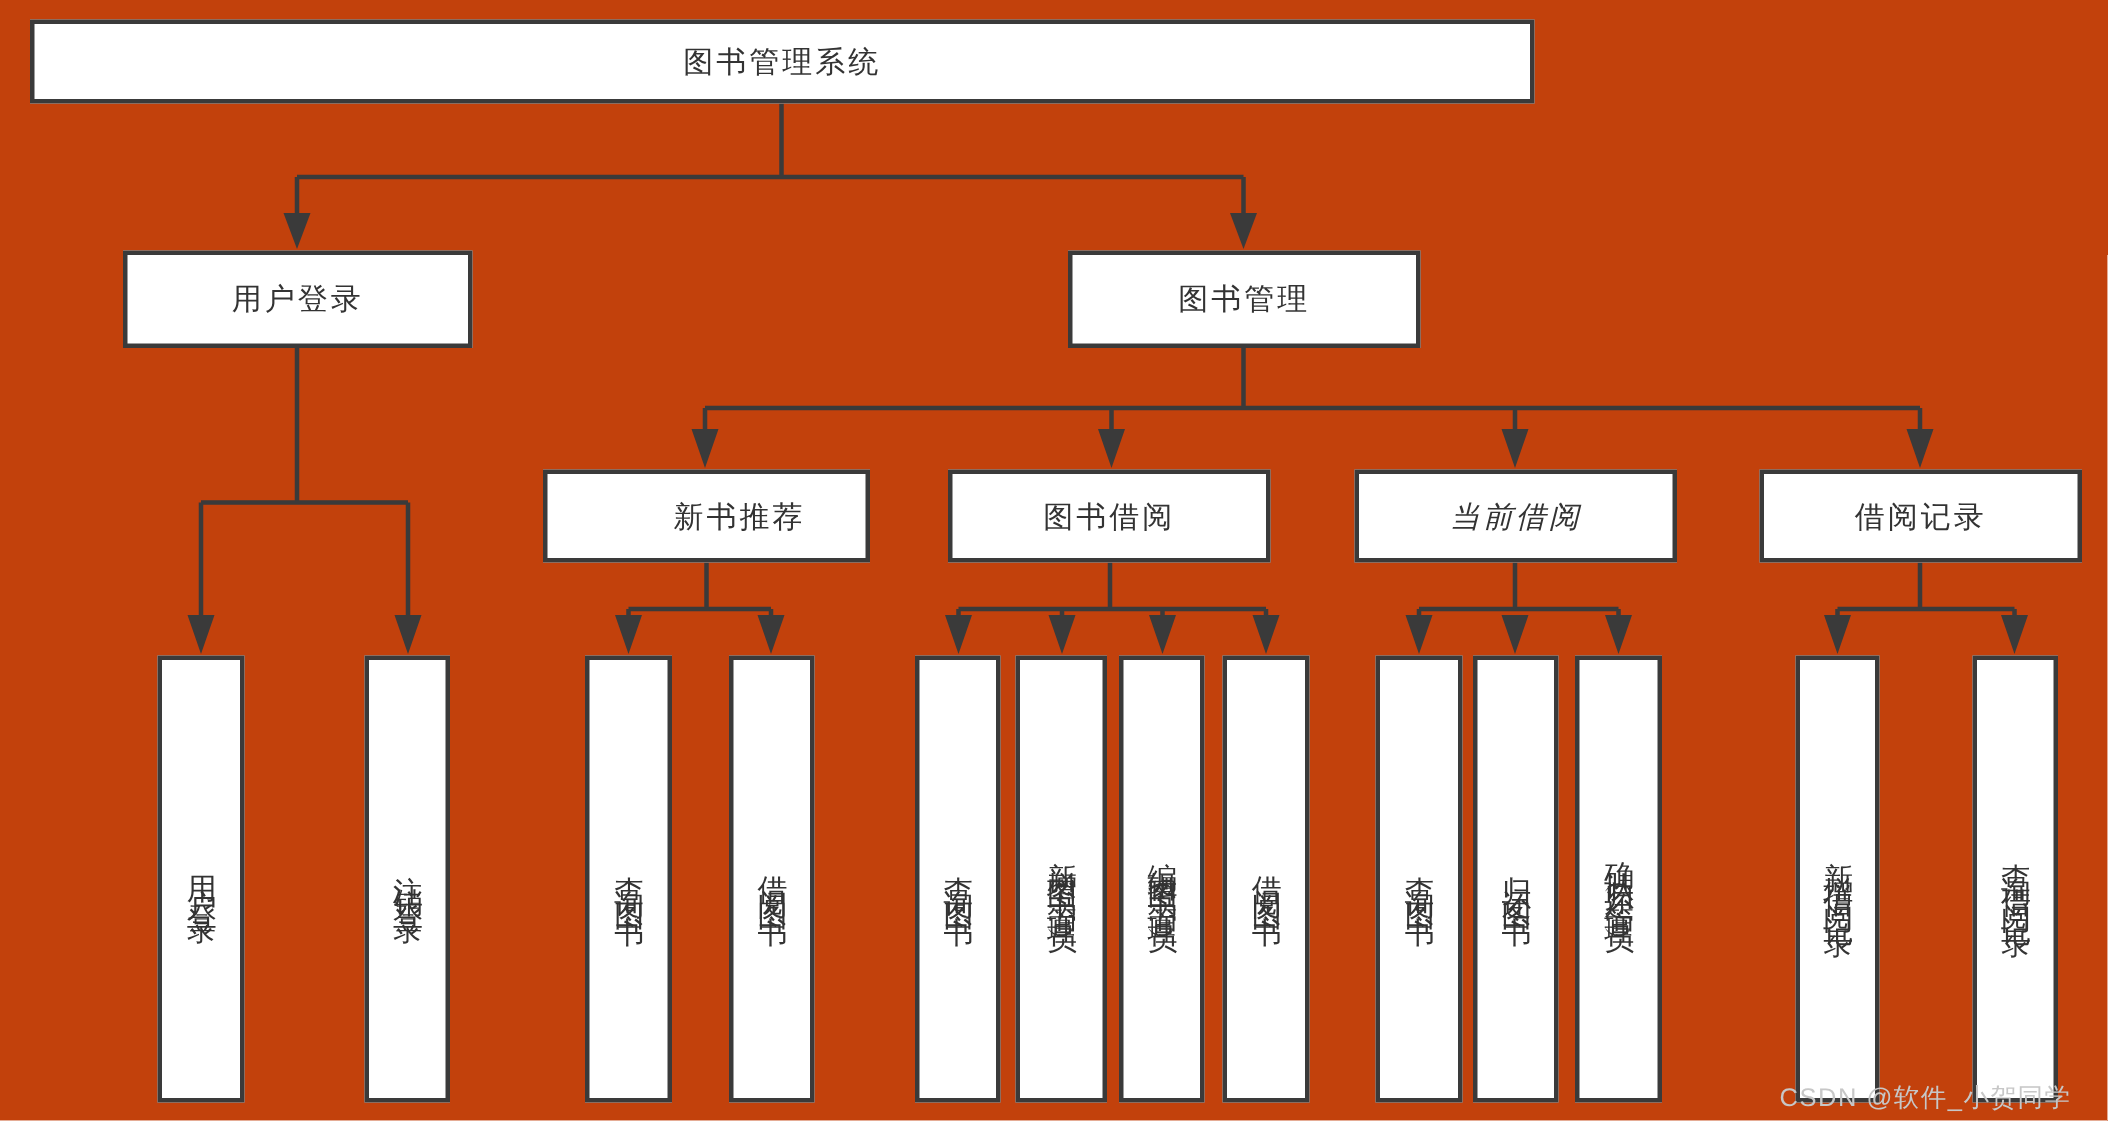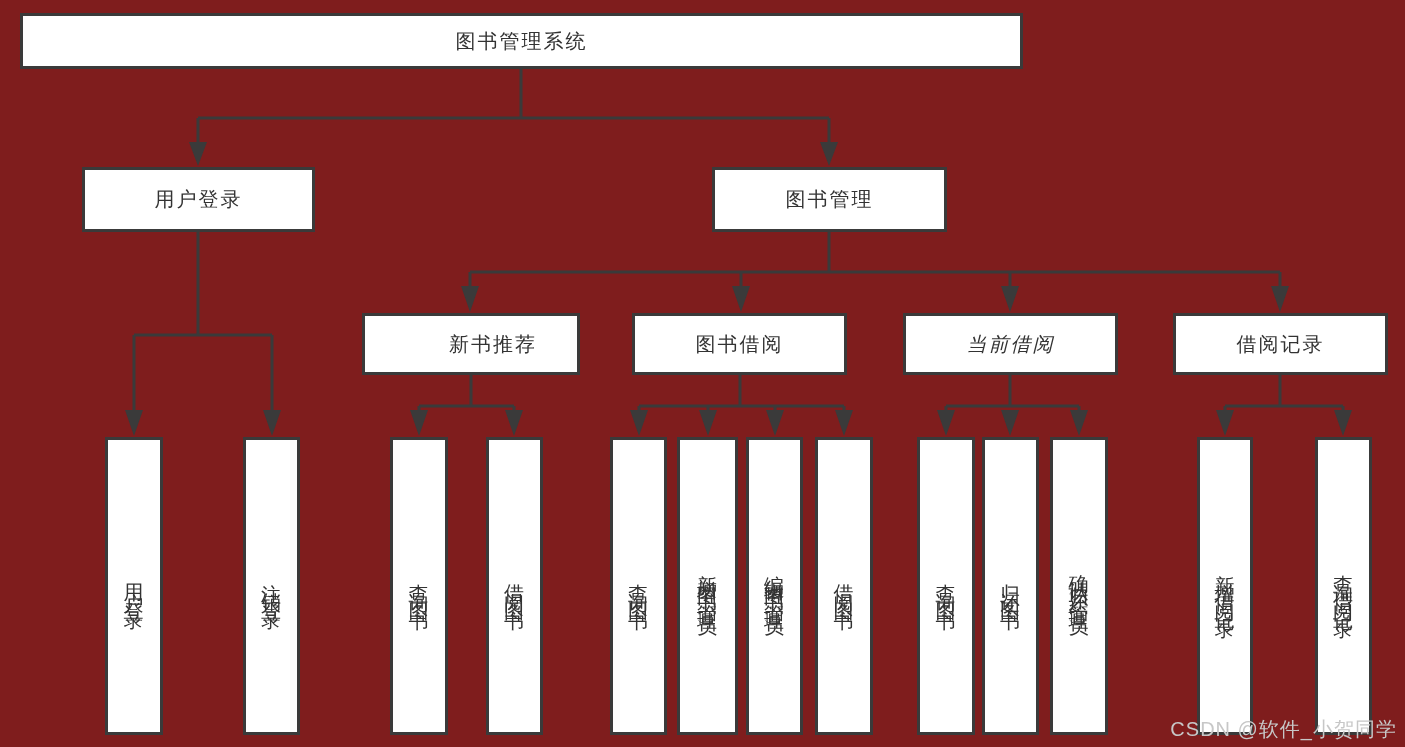--- a/index.html
+++ b/index.html
@@ -1,20 +1,20 @@
 <!DOCTYPE html>
 <html><head>
 <meta charset="utf-8">
 <title>Diagram</title>
 <style>
   html,body{margin:0;padding:0;background:#ffffff;}
   #canvas{
     position:relative;
     width:1405px;height:747px;
-    background:#7f1d1d;
+    background:#c2410c;
     font-family:"Liberation Sans","DejaVu Sans",sans-serif;
     overflow:hidden;
   }
   #connectors{position:absolute;left:0;top:0;width:1405px;height:747px;}
   .box{
     position:absolute;
     box-sizing:border-box;
     border:3px solid #3a3a3a;
     background:#ffffff;
     display:flex;
@@ -27,23 +27,23 @@
   .vbox .vtext{
     writing-mode:vertical-rl;
     text-orientation:mixed;
     letter-spacing:9px;
     line-height:1.1;
     white-space:nowrap;
   }
   .vbox.long .vtext{letter-spacing:6px;}
   #watermark{
     position:absolute;
-    right:8px;bottom:4px;
+    right:24px;bottom:4px;
     color:#c7c7c7;
-    font-size:20px;
+    font-size:17px;
     letter-spacing:1px;
   }
 </style>
 </head>
 <body>
 
 <div id="canvas">
 
   <svg id="connectors" viewBox="0 0 1405 747" xmlns="http://www.w3.org/2000/svg" aria-hidden="true">
     <path d="M521,69 V118 M198,118 H829 M198,118 V144 M829,118 V144

